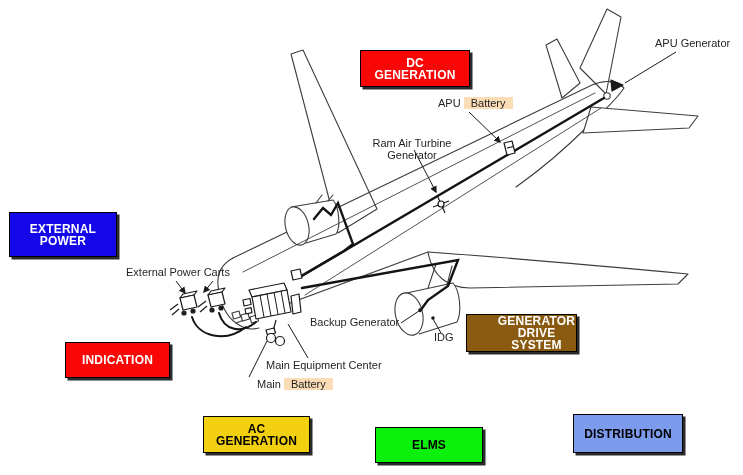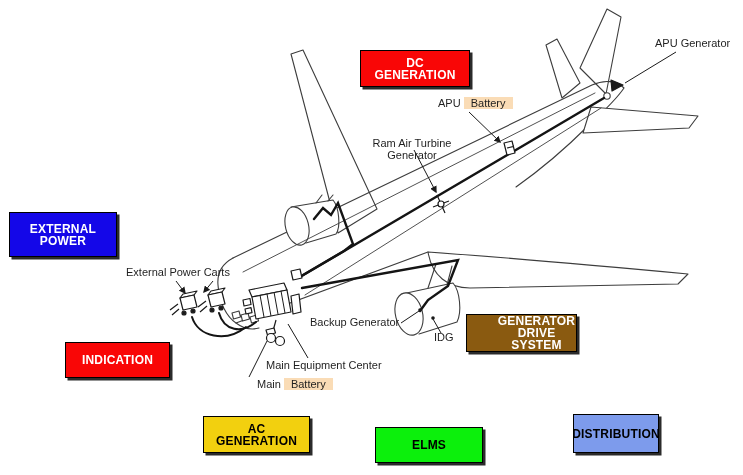--- a/index.html
+++ b/index.html
@@ -128,21 +128,21 @@
       <path d="M308,358 L288,324"></path>
       <path d="M249,377 L267,341"></path>
     </g>
   </svg>
 
   <div class="sysbox" style="left: 360px; top: 50px; width: 110px; height: 37px; background: rgb(249, 6, 6); color: rgb(255, 255, 255);">DC GENERATION</div>
   <div class="sysbox" style="left: 9px; top: 212px; width: 108px; height: 45px; background: rgb(20, 7, 232); color: rgb(255, 255, 255);">EXTERNAL POWER</div>
   <div class="sysbox" style="left: 53px; top: 342px; width: 105px; height: 36px; background: rgb(249, 6, 6); color: rgb(255, 255, 255); margin-left: 12px;">INDICATION</div>
   <div class="sysbox" style="left: 375px; top: 427px; width: 108px; height: 36px; background: rgb(12, 240, 12); color: rgb(0, 0, 0);">ELMS</div>
   <div class="sysbox" style="left: 203px; top: 416px; width: 107px; height: 37px; background: rgb(242, 208, 15); color: rgb(0, 0, 0);">AC GENERATION</div>
-  <div class="sysbox" style="left: 573px; top: 414px; width: 86px; height: 39px; background: rgb(125, 155, 236); color: rgb(0, 0, 0);">DISTRIBUTION</div>
+  <div class="sysbox" style="left: 573px; top: 414px; width: 110px; height: 39px; background: rgb(125, 155, 236); color: rgb(0, 0, 0);">DISTRIBUTION</div>
   <div class="sysbox" style="left: 466px; top: 314px; width: 111px; height: 38px; background: rgb(138, 90, 16); color: rgb(255, 255, 255); padding-left: 33px;">GENERATOR DRIVE SYSTEM</div>
 
   <div class="lbl" style="left:655px;top:37px;">
     <span>APU Generator</span>
   </div>
 
   <div class="lbl" style="left:438px;top:97px;">
     <span>APU </span><span class="hl" style="background: rgb(250, 220, 182);">Battery</span>
   </div>
 

